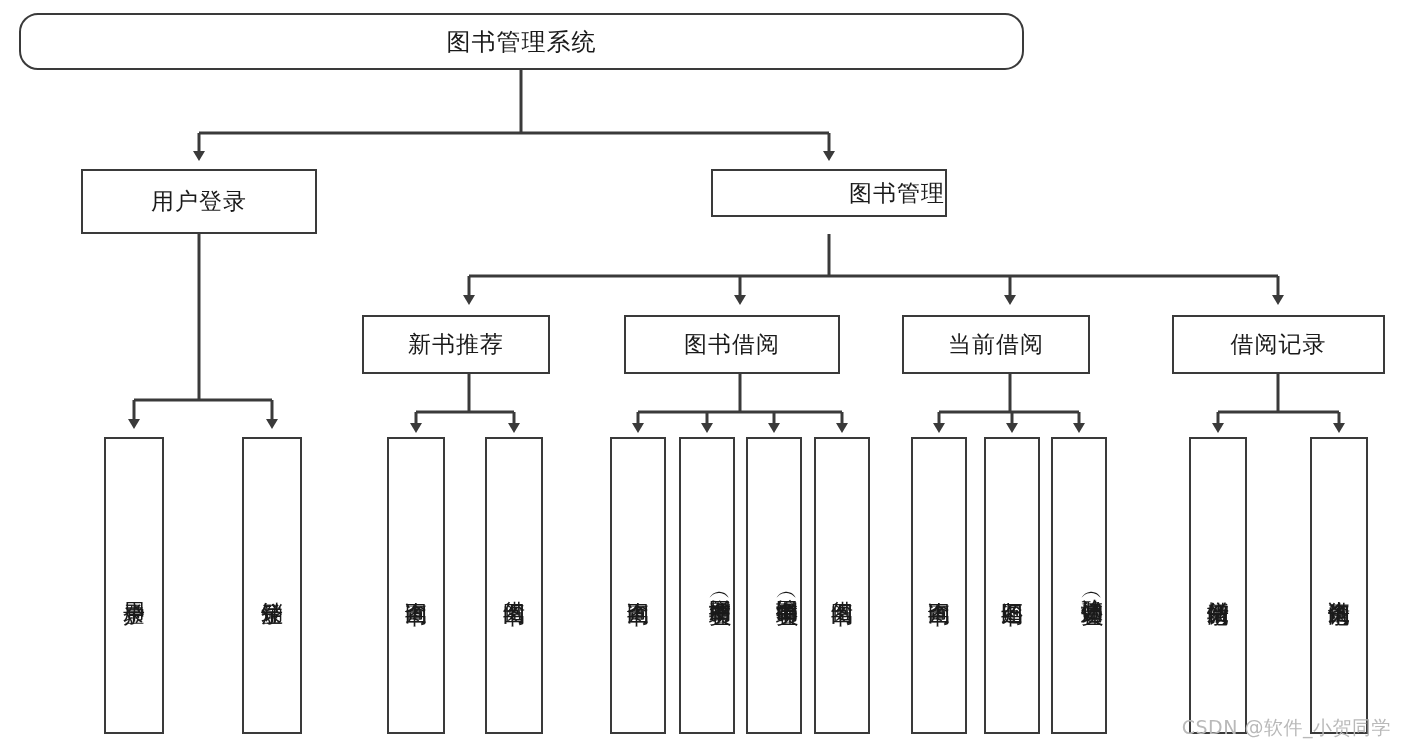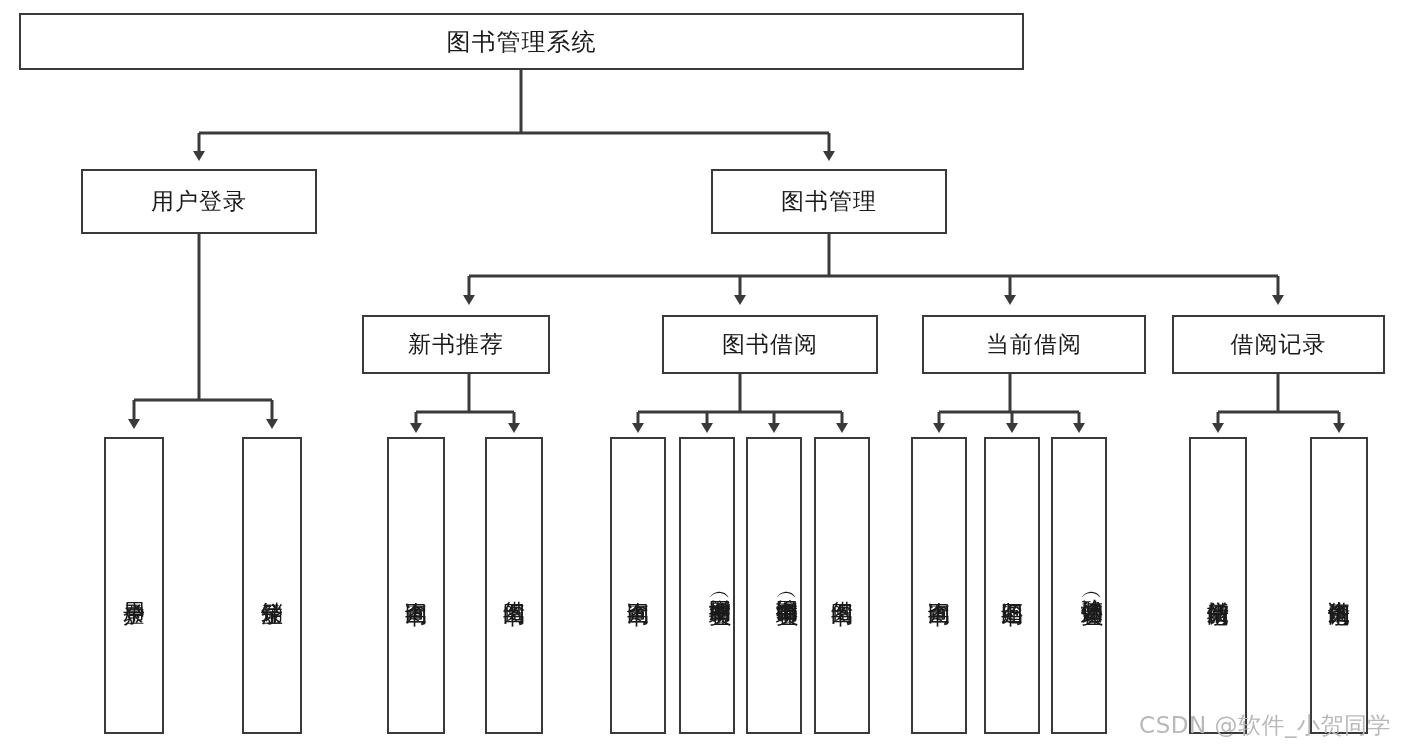--- a/index.html
+++ b/index.html
@@ -51,26 +51,27 @@
   .node.vert.tall-text {
     align-items: flex-start;
   }
   .node.vert .vlabel {
     display: block;
     writing-mode: vertical-rl;
     text-orientation: upright;
   }
   .node.root {
     font-size: 24px;
+    border-radius: 19px;
   }
   #watermark {
     position: absolute;
     right: 14px;
     bottom: 6px;
-    font-size: 23px;
+    font-size: 19px;
     color: #b9b9b9;
     white-space: nowrap;
     letter-spacing: 0.5px;
   }
 </style>
 </head>
 <body>
 
 <div id="canvas">
 
@@ -125,31 +126,31 @@
     </g>
   </svg>
 
   <div class="node horiz root" style="left:19px; top:13px; width:1005px; height:57px;">
     <span>图书管理系统</span>
   </div>
 
   <div class="node horiz" style="left:81px; top:169px; width:236px; height:65px;">
     <span>用户登录</span>
   </div>
-  <div class="node horiz" style="left:711px; top:169px; width:236px; height:65px;">
+  <div class="node horiz" style="left:711px; top:169px; width:236px; height:48px;justify-content:flex-end;">
     <span>图书管理</span>
   </div>
 
   <div class="node horiz" style="left:362px; top:315px; width:188px; height:59px;">
     <span>新书推荐</span>
   </div>
-  <div class="node horiz" style="left:662px; top:315px; width:216px; height:59px;">
+  <div class="node horiz" style="left:624px; top:315px; width:216px; height:59px;">
     <span>图书借阅</span>
   </div>
-  <div class="node horiz" style="left:902px; top:315px; width:224px; height:59px;margin-left:20px;">
+  <div class="node horiz" style="left:902px; top:315px; width:188px; height:59px;">
     <span>当前借阅</span>
   </div>
   <div class="node horiz" style="left:1172px; top:315px; width:213px; height:59px;align-items:center;">
     <span>借阅记录</span>
   </div>
 
   <div class="node vert" style="left:104px; top:437px; width:60px; height:297px; align-items:center;">
     <span class="vlabel">用户登录</span>
   </div>
   <div class="node vert" style="left:242px; top:437px; width:60px; height:297px; align-items:center;">

